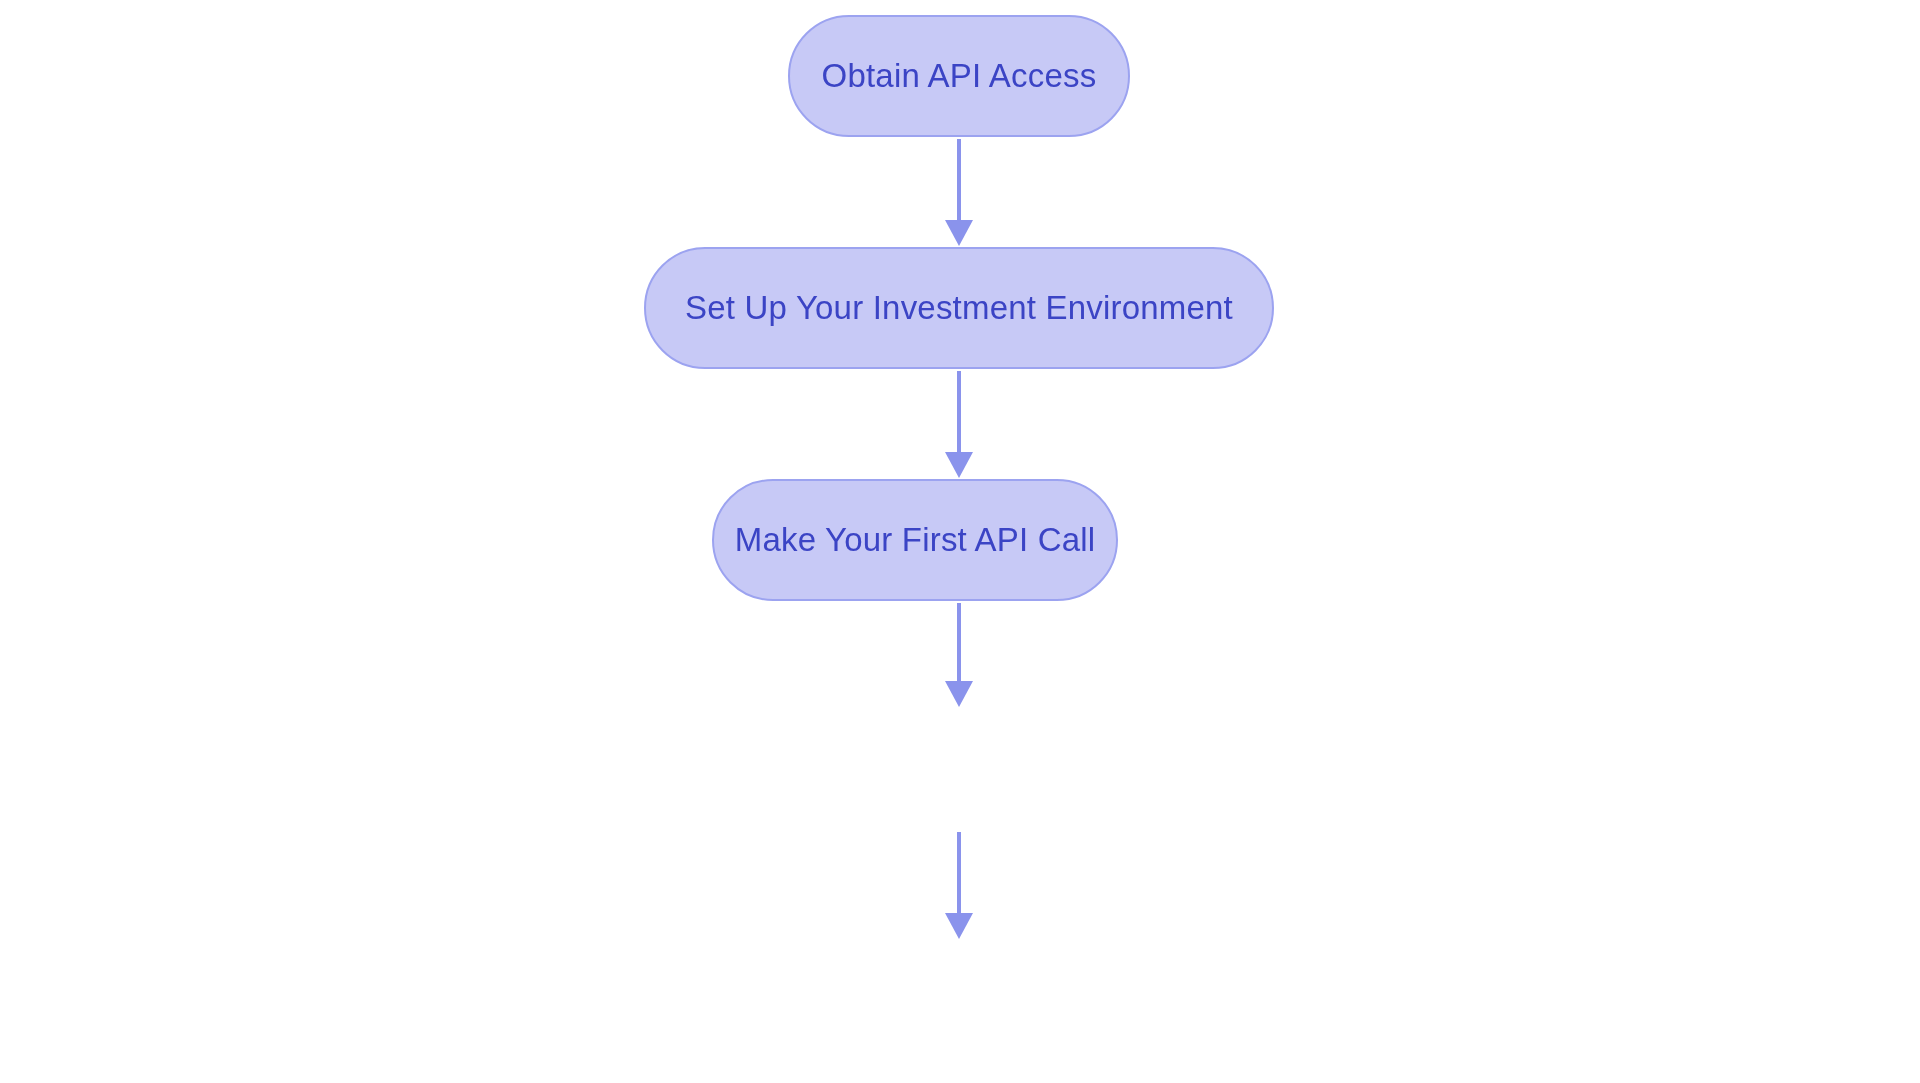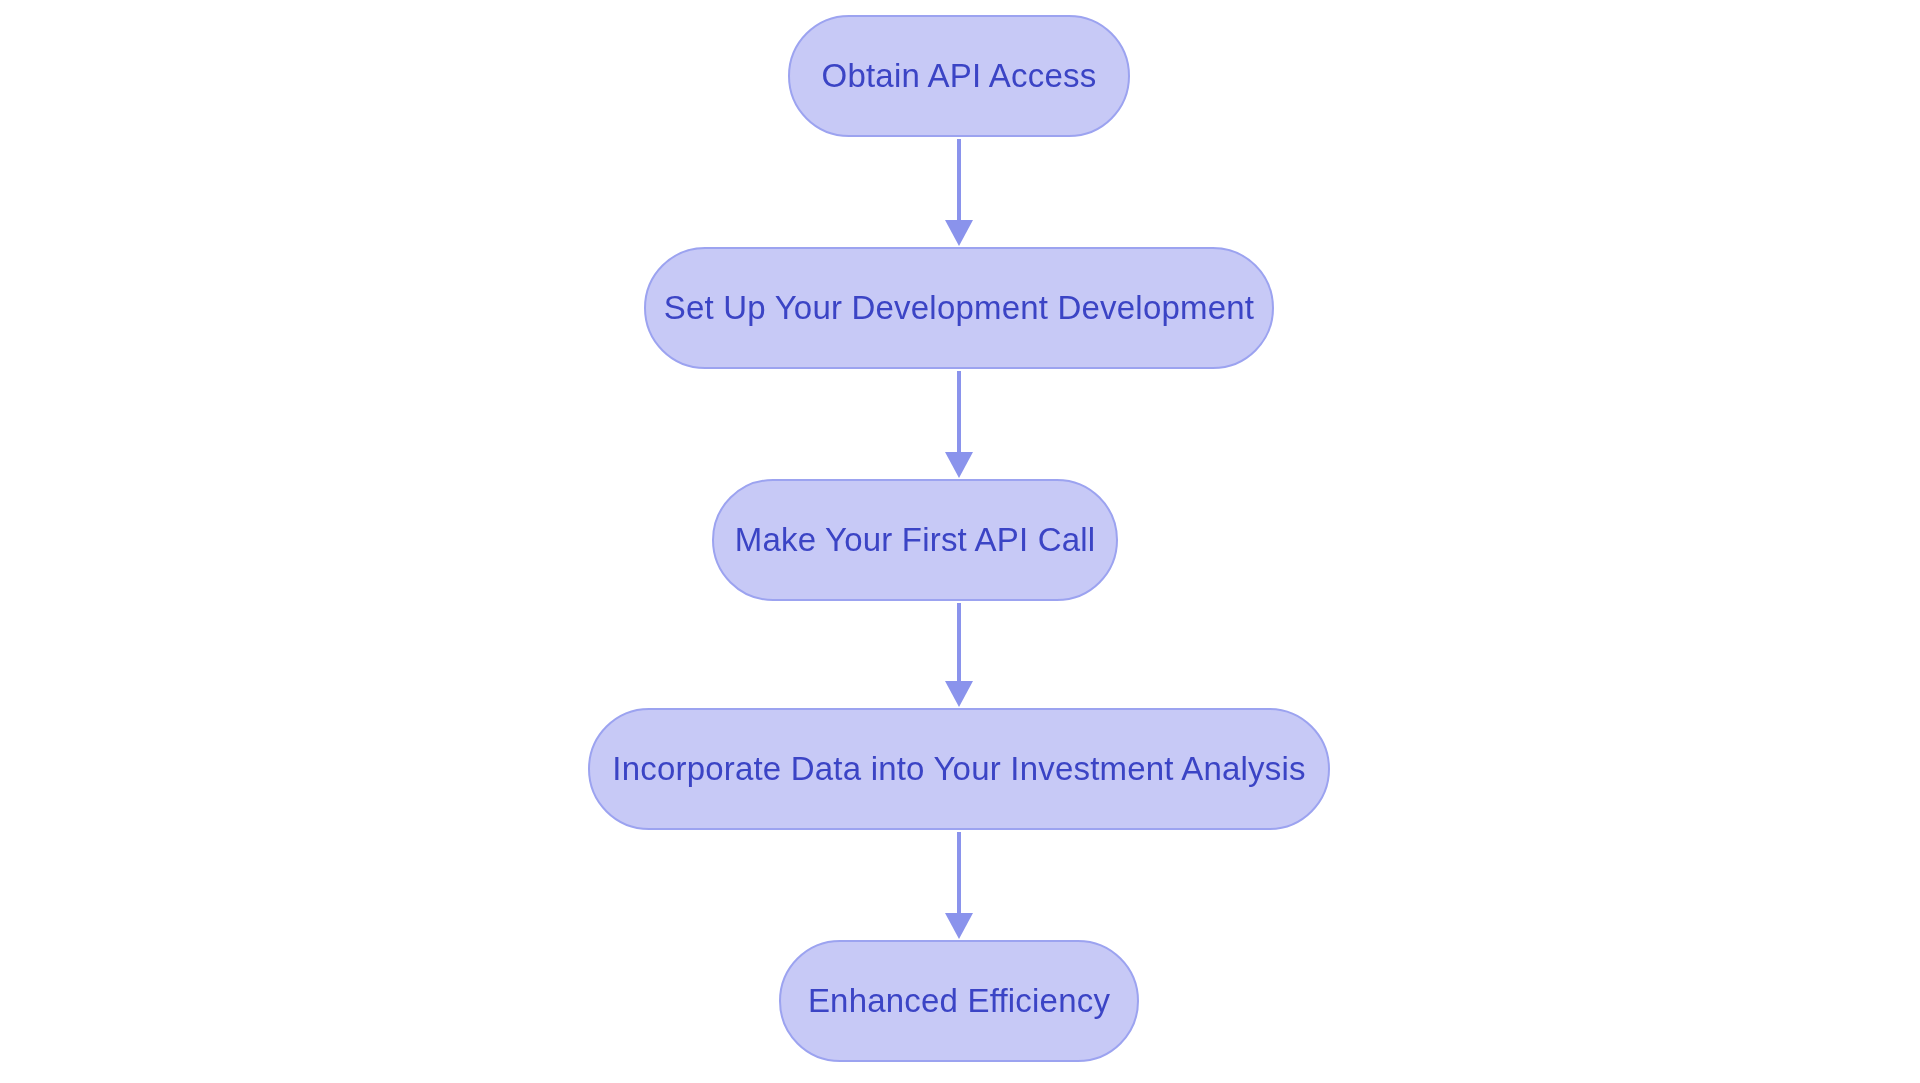--- a/index.html
+++ b/index.html
@@ -79,43 +79,37 @@
   <div class="node node-1">
     <span class="node-label">Obtain API Access</span>
   </div>
 
   <div class="arrow arrow-1">
     <div class="arrow-line"></div>
     <div class="arrow-head"></div>
   </div>
 
   <div class="node node-2">
-    <span class="node-label">Set Up Your Development Development</span>
+    <span class="node-label">Set Up Your Investment Environment</span>
   </div>
 
   <div class="arrow arrow-2">
     <div class="arrow-line"></div>
     <div class="arrow-head"></div>
   </div>
 
   <div class="node node-3">
     <span class="node-label">Make Your First API Call</span>
   </div>
 
   <div class="arrow arrow-3">
     <div class="arrow-line"></div>
     <div class="arrow-head"></div>
   </div>
 
-  <div class="node node-4">
-    <span class="node-label">Incorporate Data into Your Investment Analysis</span>
-  </div>
 
   <div class="arrow arrow-4">
     <div class="arrow-line"></div>
     <div class="arrow-head"></div>
   </div>
 
-  <div class="node node-5">
-    <span class="node-label">Enhanced Efficiency</span>
-  </div>
 
 </div>
 
 </body></html>

